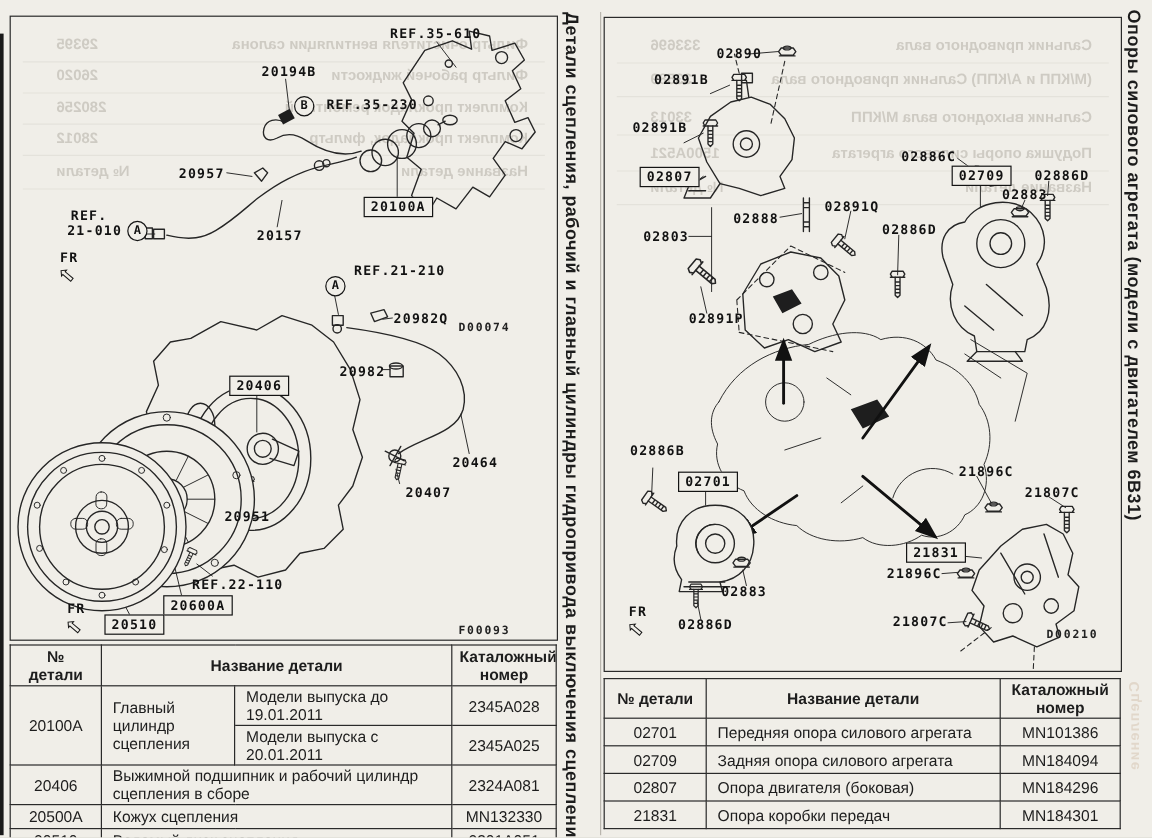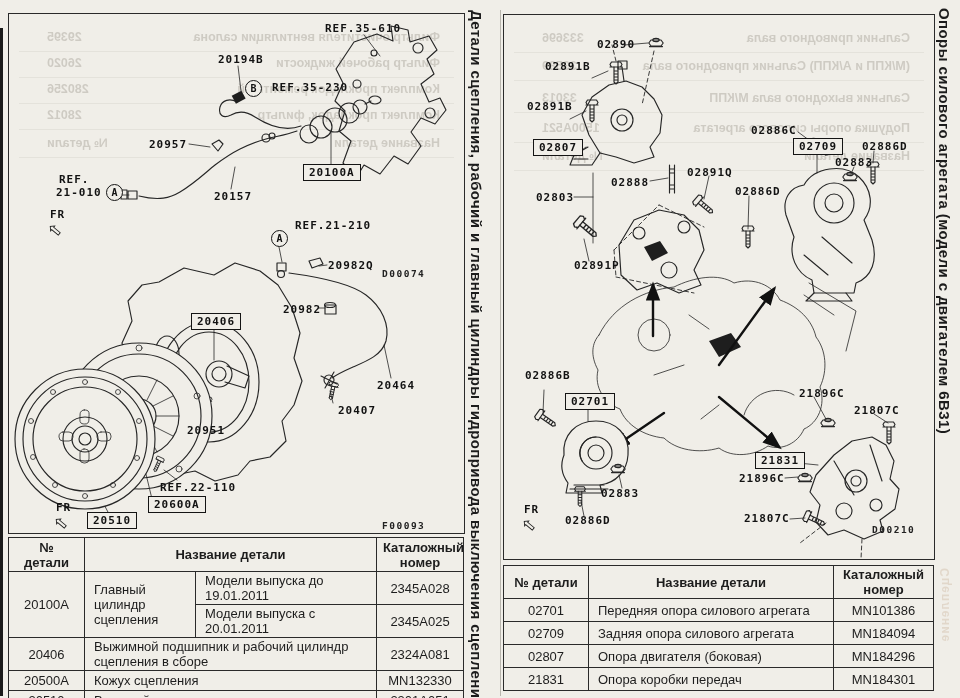--- a/index.html
+++ b/index.html
@@ -382,21 +382,21 @@
       <div class="lbl s-code" style="left: 382px; top: 221px; margin-top: 46px;"><span class="t">D00074</span></div>
       <div class="lbl s-circle" style="left: 271px; top: 230px;"><span class="t">A</span></div>
       <div class="lbl s-plain" style="left: 295px; top: 219px;"><span class="t">REF.21-210</span></div>
       <div class="lbl s-plain" style="left: 328px; top: 259px;"><span class="t">20982Q</span></div>
       <div class="lbl s-plain" style="left: 283px; top: 303px;"><span class="t">20982</span></div>
       <div class="lbl s-box" style="left: 191px; top: 313px;"><span class="t">20406</span></div>
       <div class="lbl s-plain" style="left: 377px; top: 379px;"><span class="t">20464</span></div>
       <div class="lbl s-plain" style="left: 317px; top: 404px; margin-left: 21px;"><span class="t">20407</span></div>
       <div class="lbl s-plain" style="left: 187px; top: 424px;"><span class="t">20951</span></div>
       <div class="lbl s-plain" style="left: 160px; top: 481px;"><span class="t">REF.22-110</span></div>
-      <div class="lbl s-box" style="left: 128px; top: 496px; padding-left: 20px;"><span class="t">20600A</span></div>
+      <div class="lbl s-box" style="left: 116px; top: 496px; padding-left: 20px;"><span class="t">20600A</span></div>
       <div class="lbl s-box" style="left: 87px; top: 512px;"><span class="t">20510</span></div>
       <div class="lbl s-fr" style="left: 56px; top: 501px;">
         <span class="t">FR</span>
         <span class="fr-arrow">⇦</span>
       </div>
       <div class="lbl s-code" style="left: 382px; top: 519px;"><span class="t">F00093</span></div>
     </div>
   <div>
       <div class="lbl s-plain" style="left: 597px; top: 38px;"><span class="t">02890</span></div>
       <div class="lbl s-plain" style="left: 545px; top: 60px;"><span class="t">02891B</span></div>

